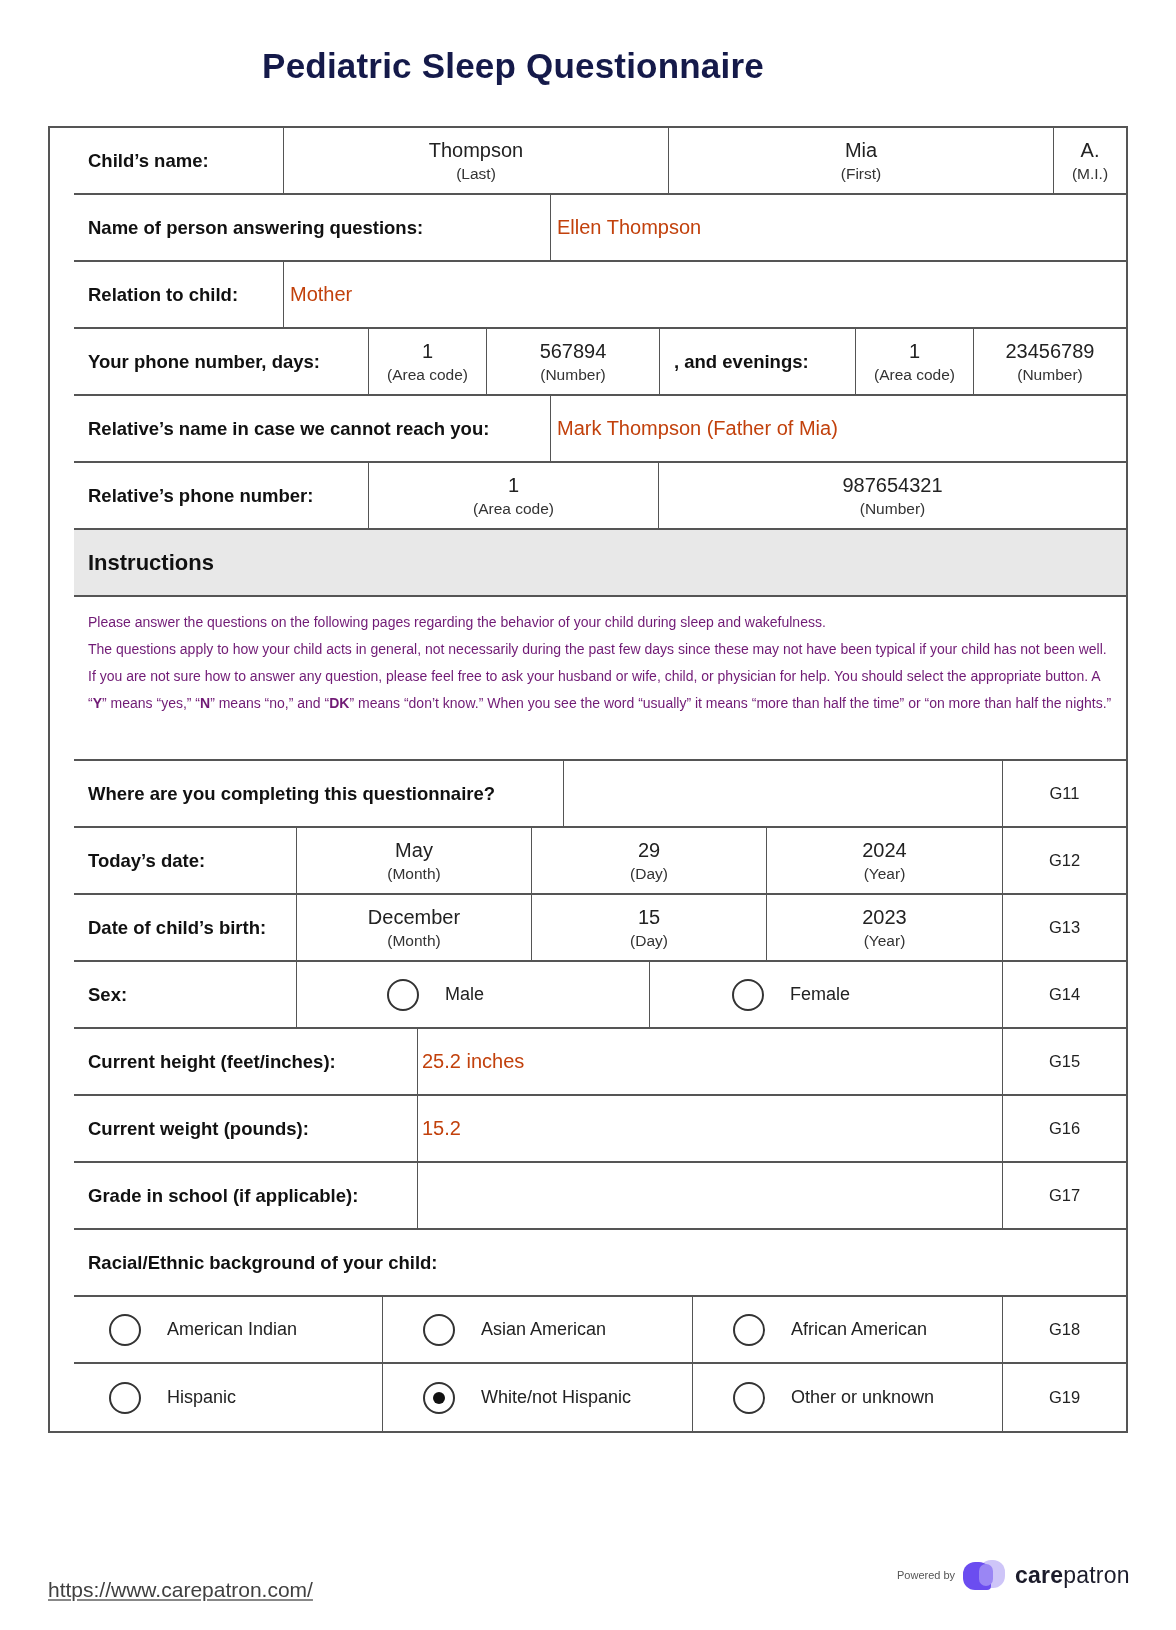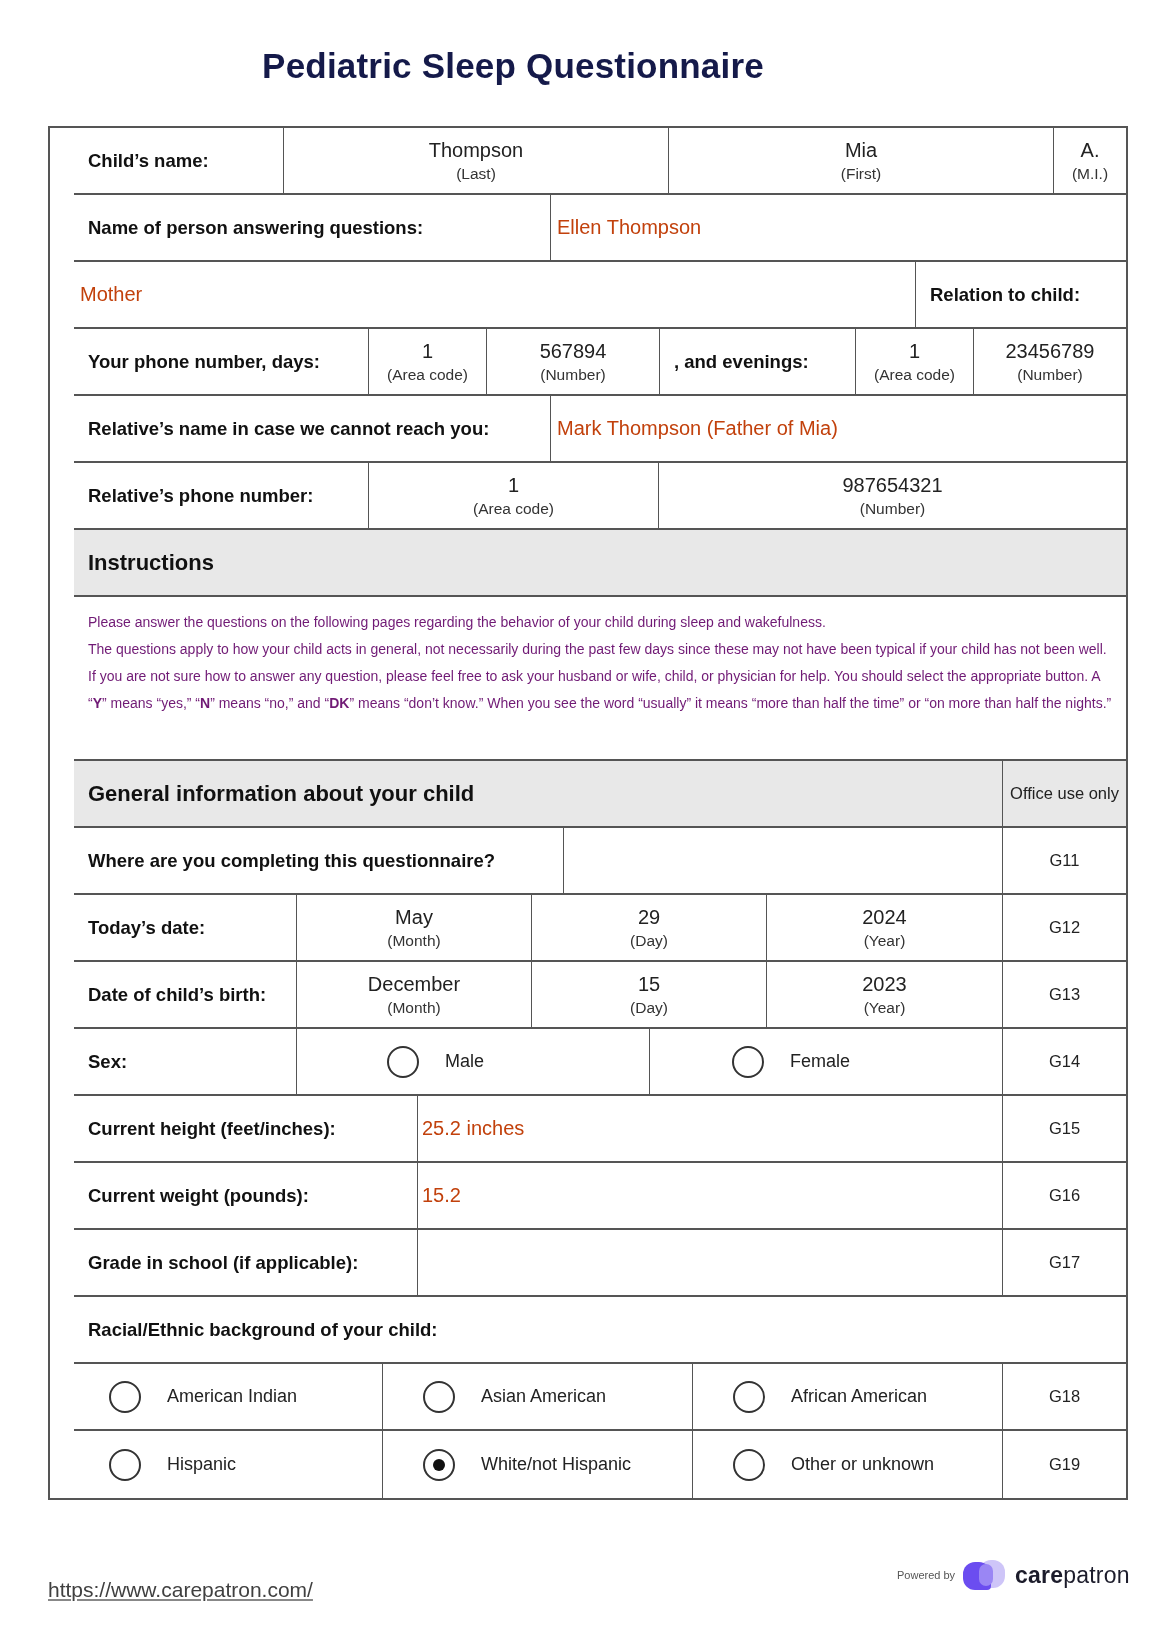--- a/index.html
+++ b/index.html
@@ -54,22 +54,22 @@
       <span class="s">(M.I.)</span>
     </div>
   </div>
 
   <div class="row">
     <div class="cell lbl" style="width:477px">Name of person answering questions:</div>
     <div class="cell val" style="flex:1;padding-left:6px">Ellen Thompson</div>
   </div>
 
   <div class="row">
+    <div class="cell lbl" style="width:210px">Relation to child:</div>
     <div class="cell val" style="flex:1;padding-left:6px">Mother</div>
-    <div class="cell lbl" style="width:210px">Relation to child:</div>
   </div>
 
   <div class="row">
     <div class="cell lbl" style="width:295px">Your phone number, days:</div>
     <div class="cell stack" style="width:118px">
       <span class="v">1</span>
       <span class="s">(Area code)</span>
     </div>
     <div class="cell stack" style="width:173px">
       <span class="v">567894</span>
@@ -107,24 +107,20 @@
     <div class="cell lbl" style="flex:1">Instructions</div>
   </div>
 
   <div class="row" style="height:164px">
     <div class="cell instr" style="flex:1">
       <span>Please answer the questions on the following pages regarding the behavior of your child during sleep and wakefulness.</span><br>
       <span>The questions apply to how your child acts in general, not necessarily during the past few days since these may not have been typical if your child has not been well.  If you are not sure how to answer any question, please feel free to ask your husband or wife, child, or physician for help.  You should select the appropriate button.  A “</span><b>Y</b><span>” means “yes,” “</span><b>N</b><span>” means “no,” and “</span><b>DK</b><span>” means “don’t know.”  When you see the word “usually” it means “more than half the time” or “on more than half the nights.”</span>
     </div>
   </div>
 
-  <div class="row section">
-    <div class="cell lbl" style="width:929px">General information about your child</div>
-    <div class="cell office" style="flex:1">Office use only</div>
-  </div>
 
   <div class="row">
     <div class="cell lbl" style="width:490px">Where are you completing this questionnaire?</div>
     <div class="cell val" style="width:439px"></div>
     <div class="cell office" style="flex:1">G11</div>
   </div>
 
   <div class="row">
     <div class="cell lbl" style="width:223px">Today’s date:</div>
     <div class="cell stack" style="width:235px">

